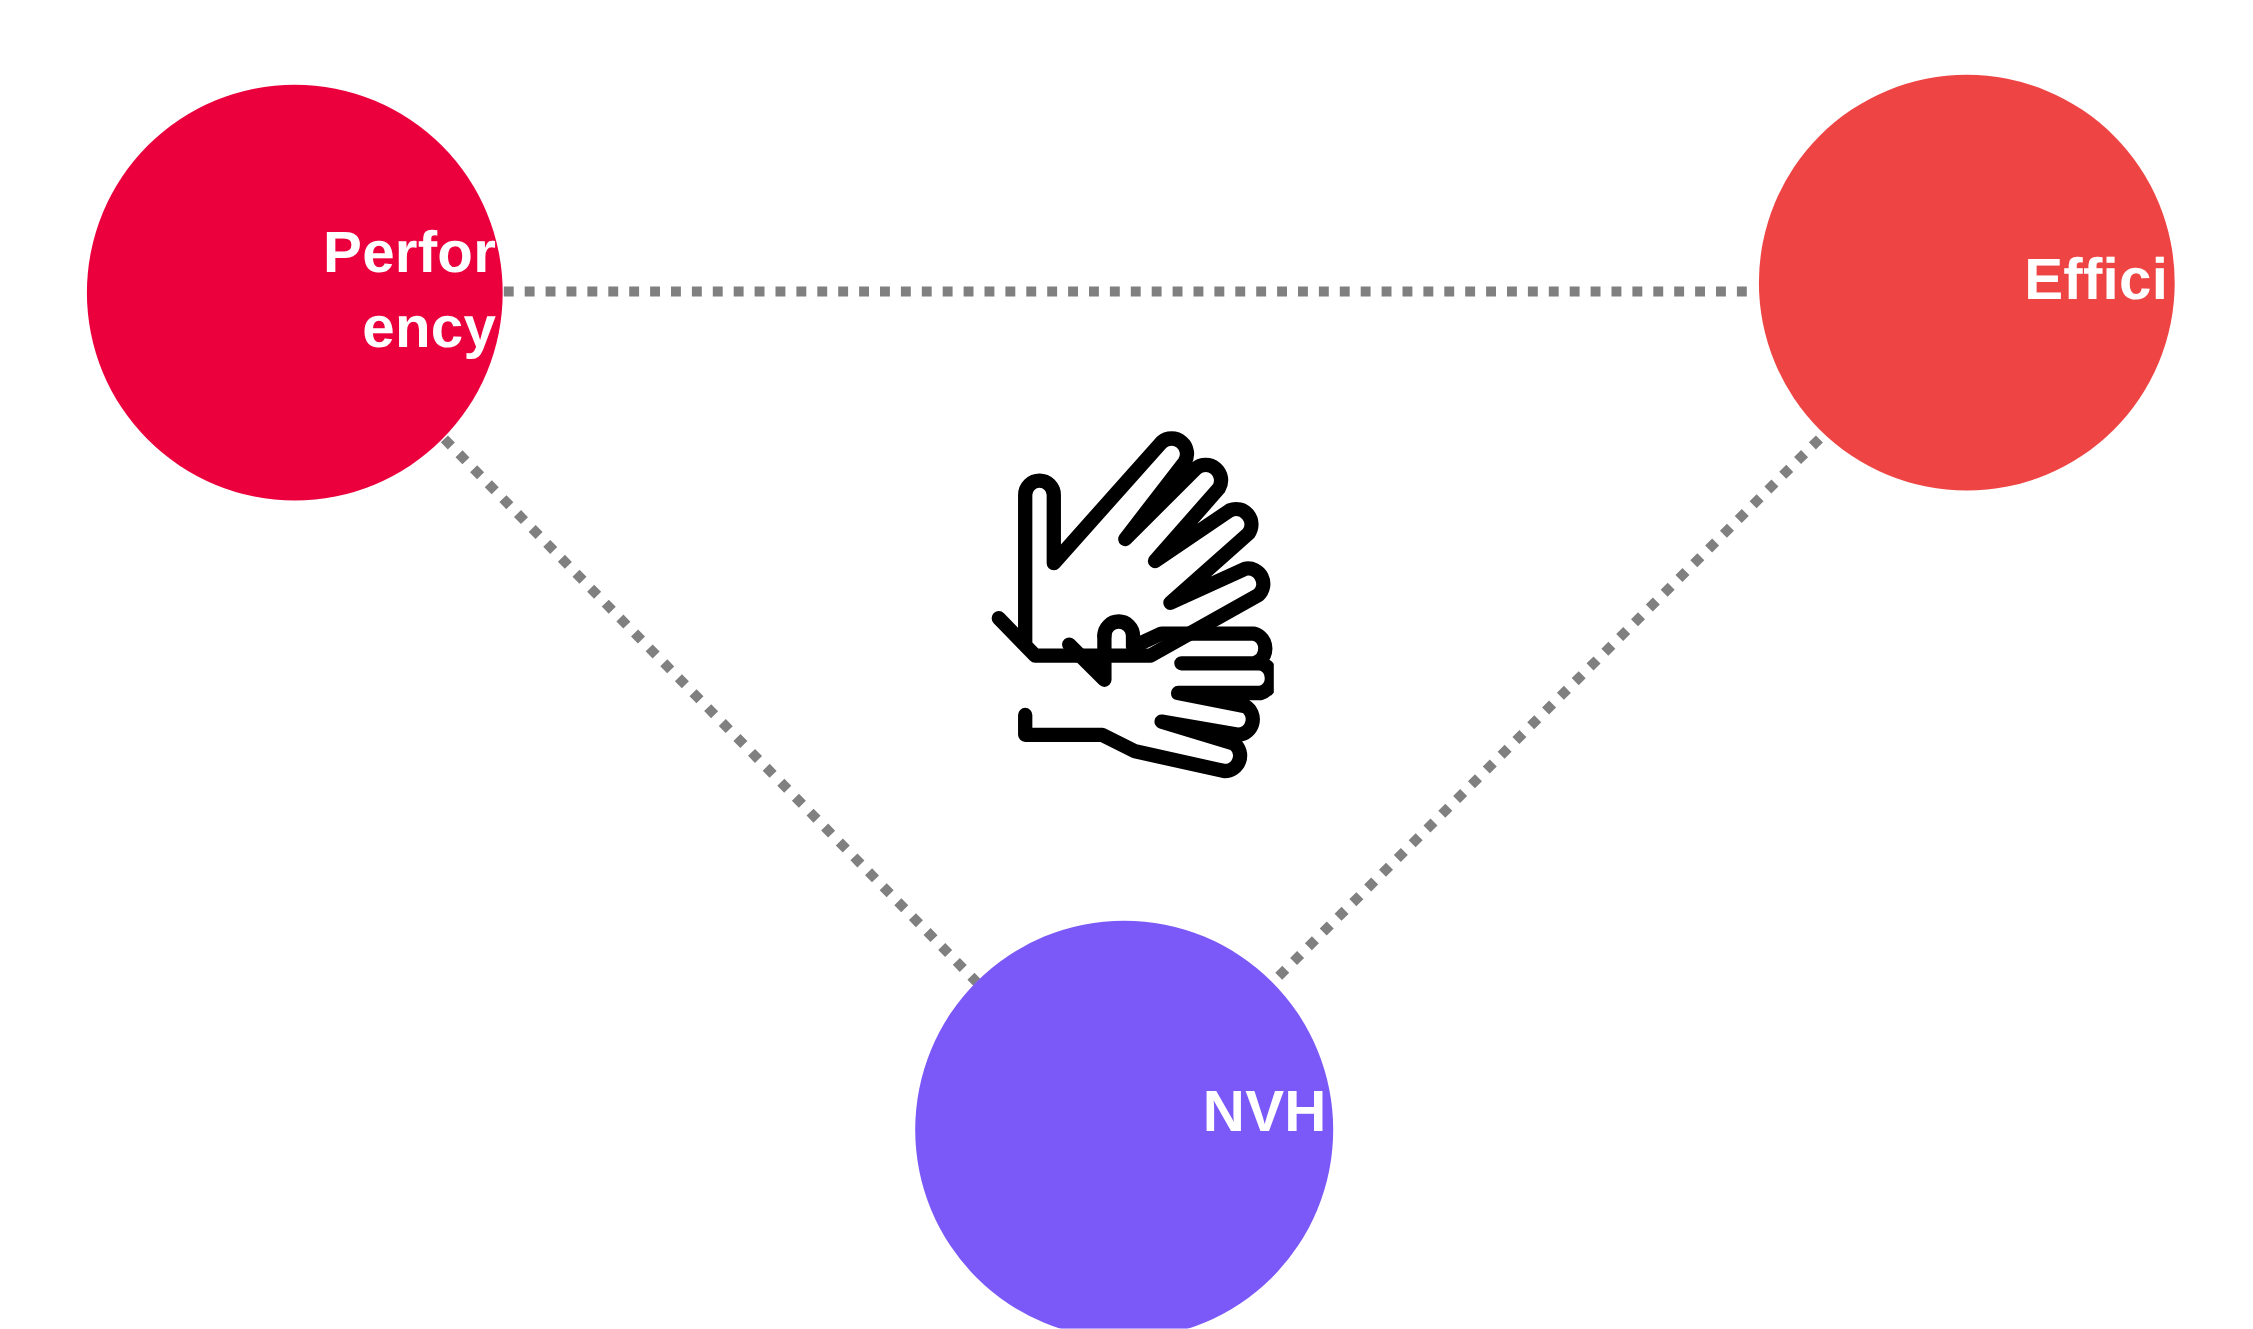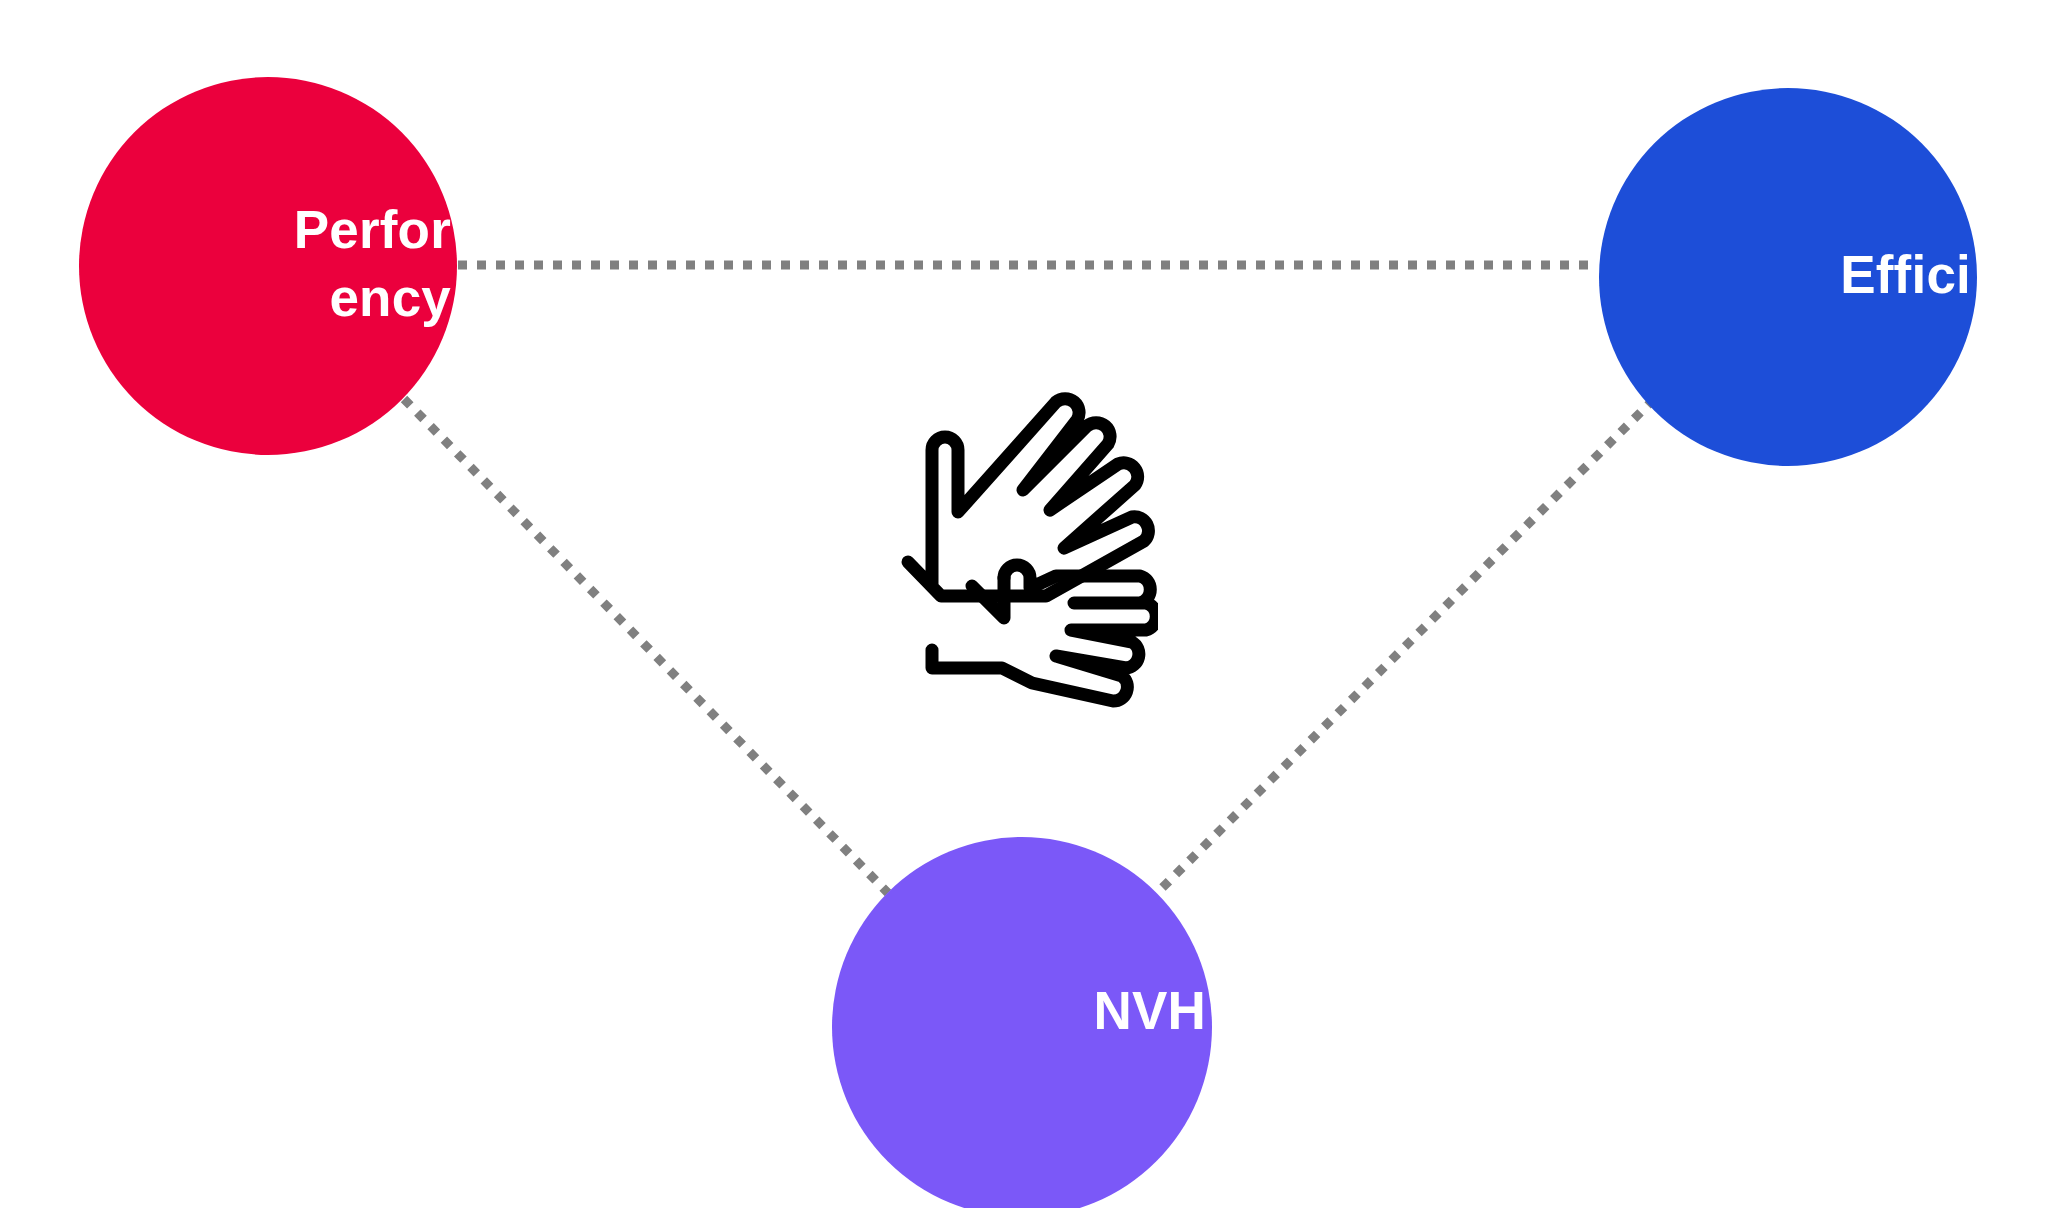--- a/index.html
+++ b/index.html
@@ -154,21 +154,21 @@
     </svg>
   </div>
 
   <div class="node" id="node-performance" style="background: rgb(235, 0, 61); left: 79px; top: 77px; width: 378px; height: 378px; color: rgb(255, 255, 255);">
     <span class="node-label">
       <span class="ln">Perfor</span>
       <span class="ln">ency</span>
     </span>
   </div>
 
-  <div class="node" id="node-efficiency" style="background: #1d4ed8; left: 1599px; top: 88px; width: 378px; height: 378px; color: rgb(255, 255, 255);">
+  <div class="node" id="node-efficiency" style="background: #ef4444; left: 1599px; top: 68px; width: 378px; height: 378px; color: rgb(255, 255, 255);">
     <span class="node-label">
       <span class="ln">Effici</span>
     </span>
   </div>
 
   <div class="node" id="node-nvh" style="background: rgb(123, 88, 248); left: 832px; top: 837px; width: 380px; height: 380px; color: rgb(255, 255, 255);">
     <span class="node-label">
       <span class="ln">NVH</span>
     </span>
   </div>

